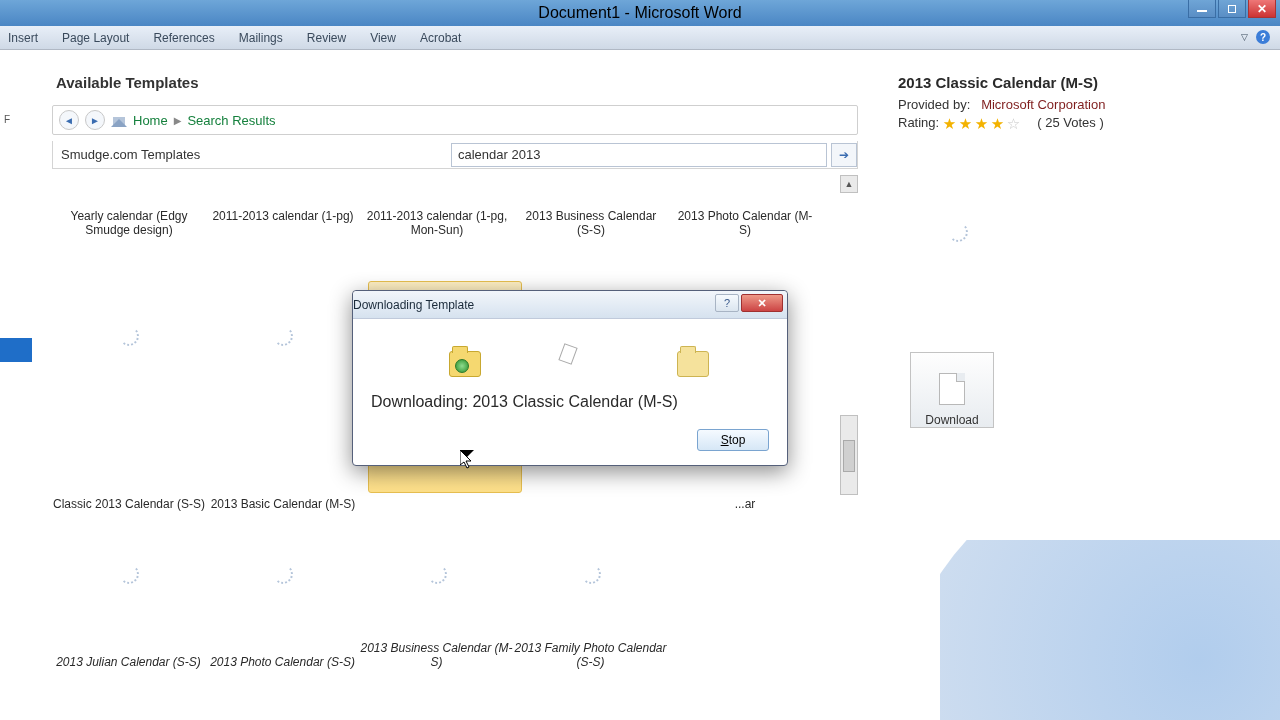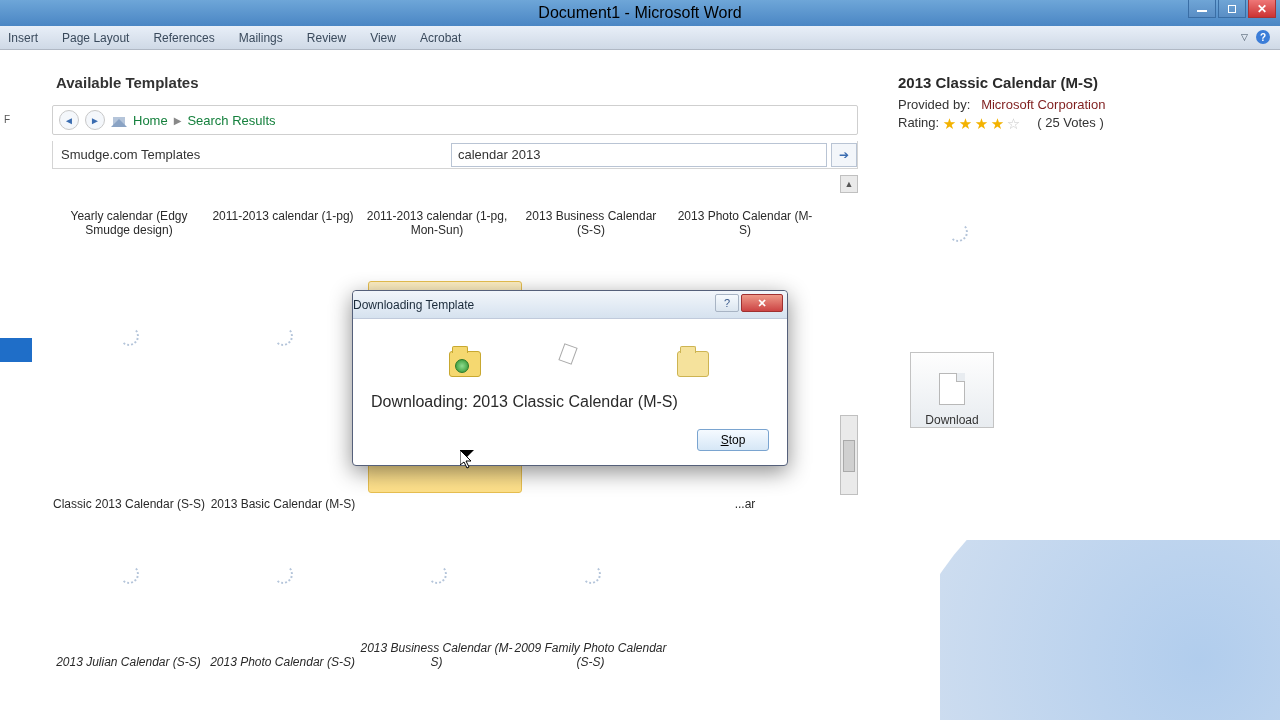--- a/index.html
+++ b/index.html
@@ -209,21 +209,21 @@
         <div class="tpl-cell">
           <div class="tpl-thumb">
               <div class="loading-dots"></div>
             </div>
           <div class="tpl-label3">2013 Business Calendar (M-S)</div>
         </div>
         <div class="tpl-cell">
           <div class="tpl-thumb">
               <div class="loading-dots"></div>
             </div>
-          <div class="tpl-label3">2009 Family Photo Calendar (S-S)</div>
+          <div class="tpl-label3">2013 Family Photo Calendar (S-S)</div>
         </div>
       </div>
     </div>
   </div>
 </div>
 
 <div class="sidepanel">
   <div class="tpl-title">2013 Classic Calendar (M-S)</div>
   <div class="row">
     <span>Provided by:</span>

